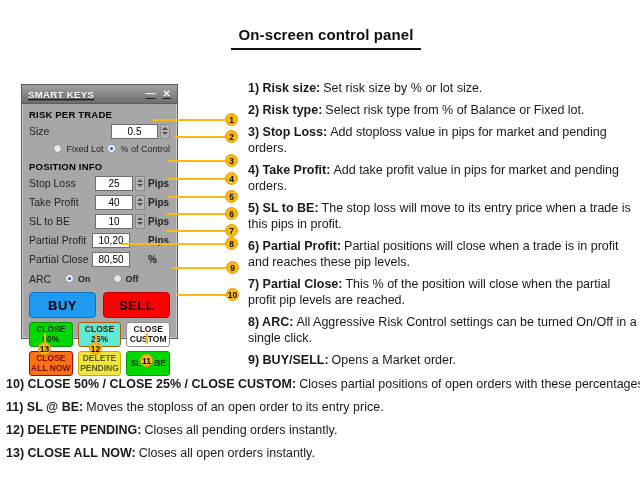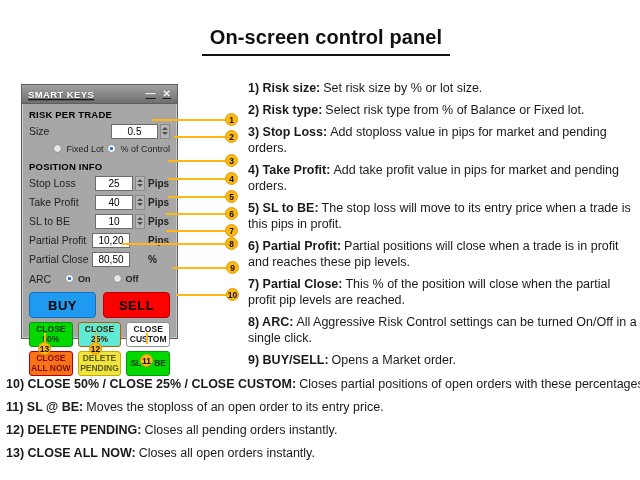--- a/index.html
+++ b/index.html
@@ -5,21 +5,21 @@
   * { margin:0; padding:0; box-sizing:border-box; }
   html,body { width:640px; height:480px; }
   body {
     position:relative; background:#ffffff;
     font-family:"Liberation Sans", sans-serif;
     color:#1a1a1a; overflow:hidden;
   }
   
   .page-title-wrap { position:absolute; top:26px; left:0; width:652px; text-align:center; }
   .page-title {
-    display:inline-block; font-size:20px; font-weight:bold; color:#111;
+    display:inline-block; font-size:15px; font-weight:bold; color:#111;
     border-bottom:2px solid #111; padding:0 8px 5px 8px; letter-spacing:0.1px;
   }
   
   .panel {
     position:absolute; left:21px; top:84px; width:157px; height:255px;
     background:#a7a7a7; border:1px solid #5e5e5e;
     box-shadow:0 0 0 1px #c9c9c9 inset;
   }
   .titlebar {
     height:19px; background:linear-gradient(#a2a2a2,#6e6e6e);

